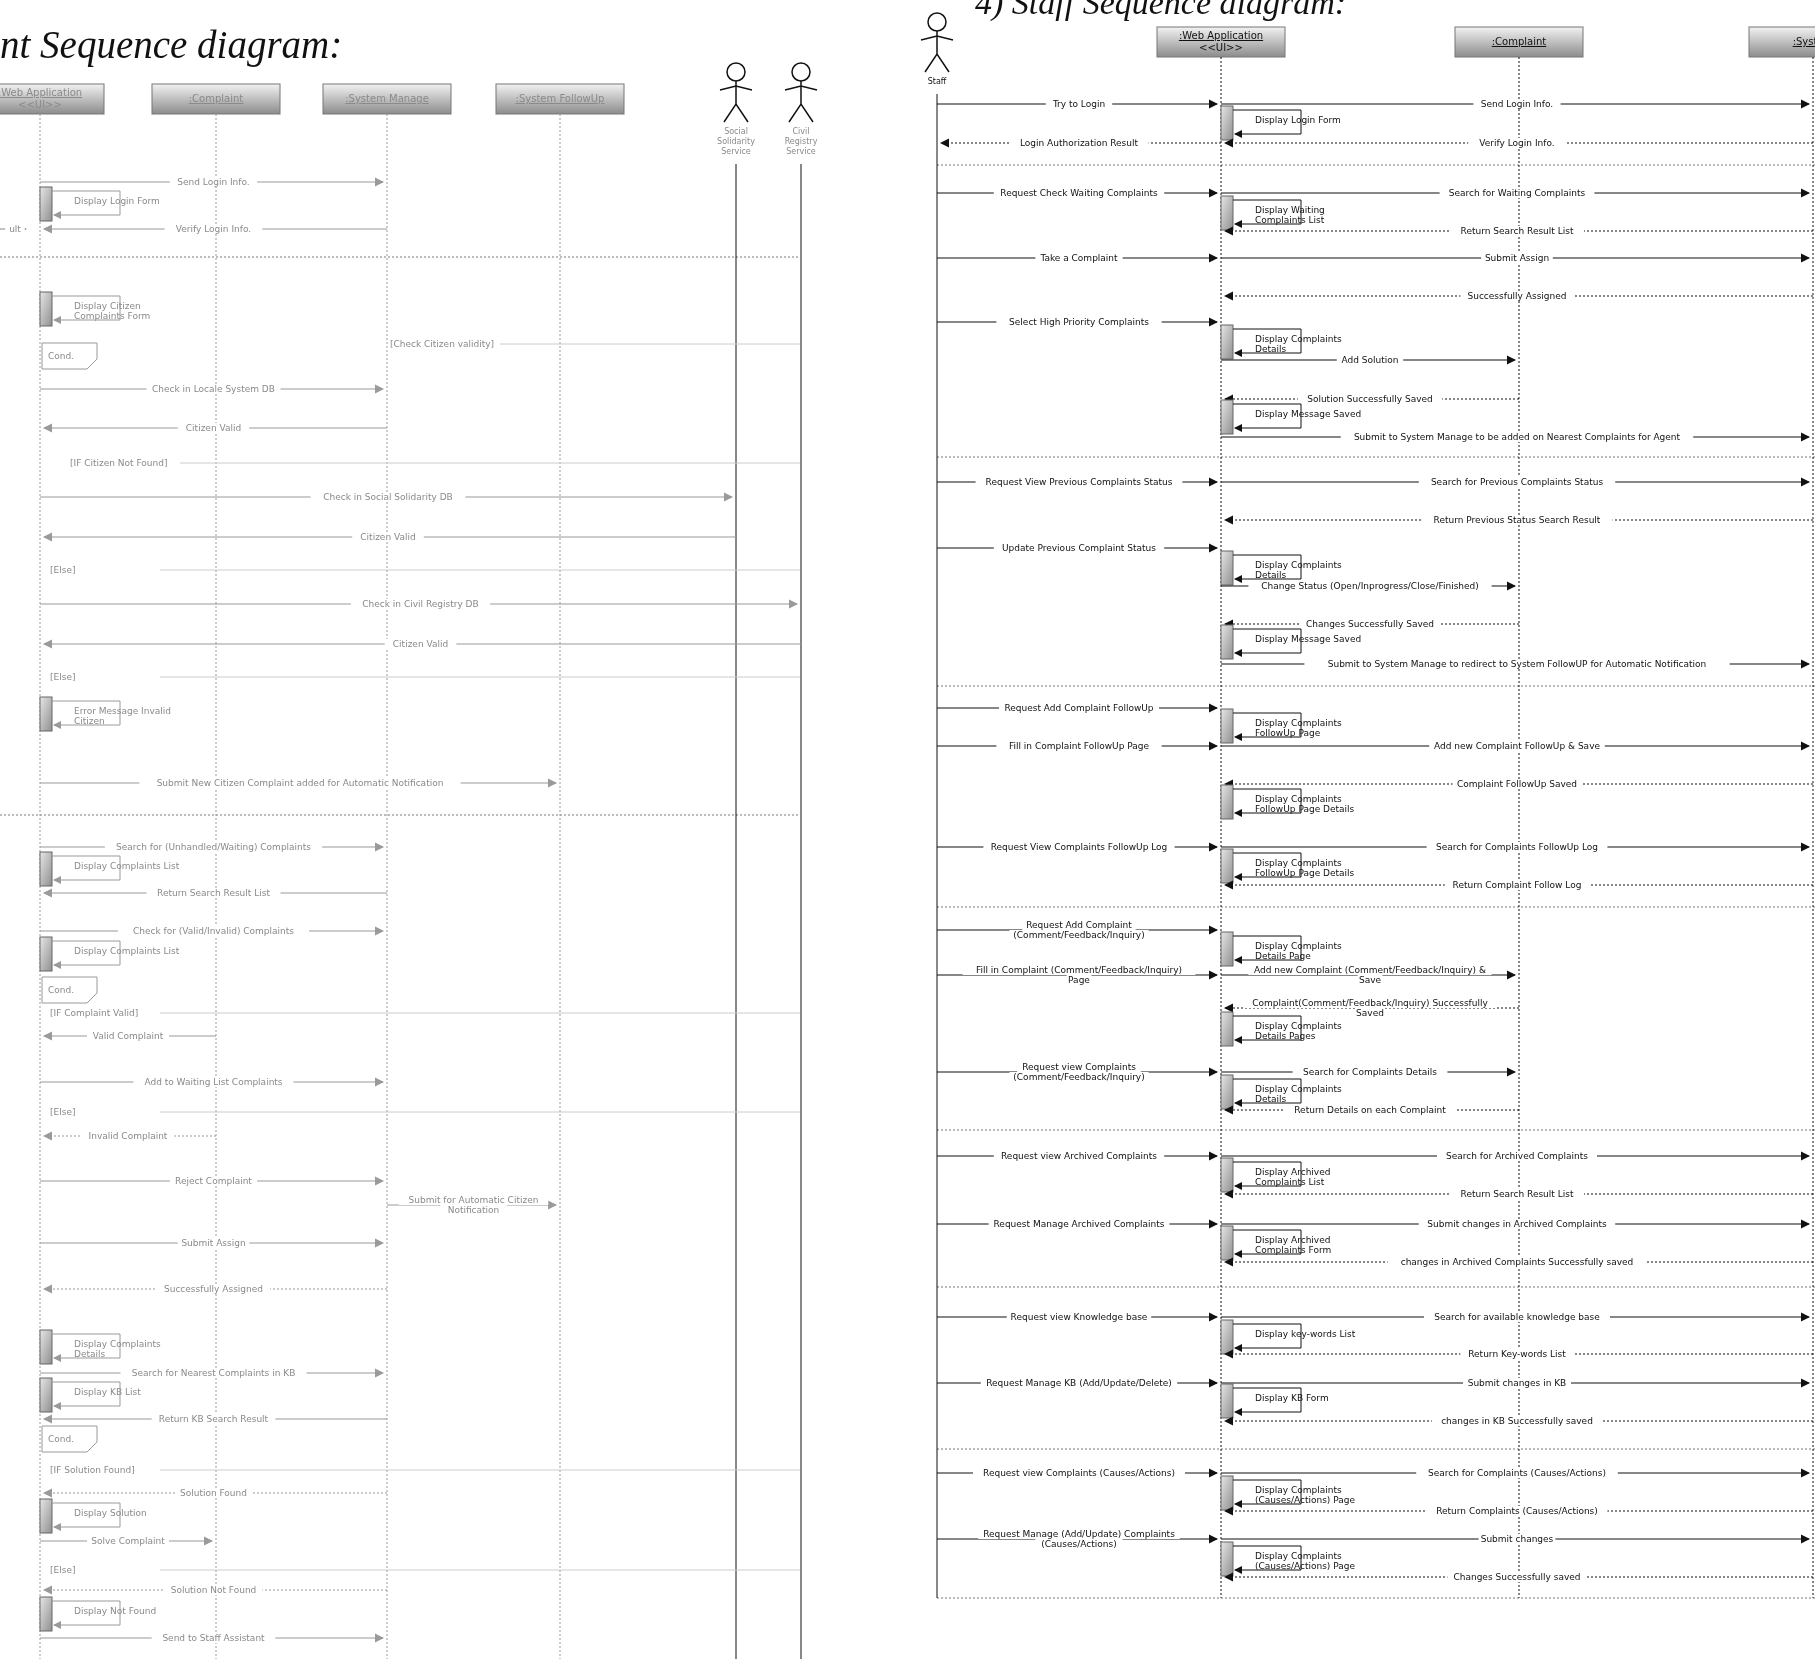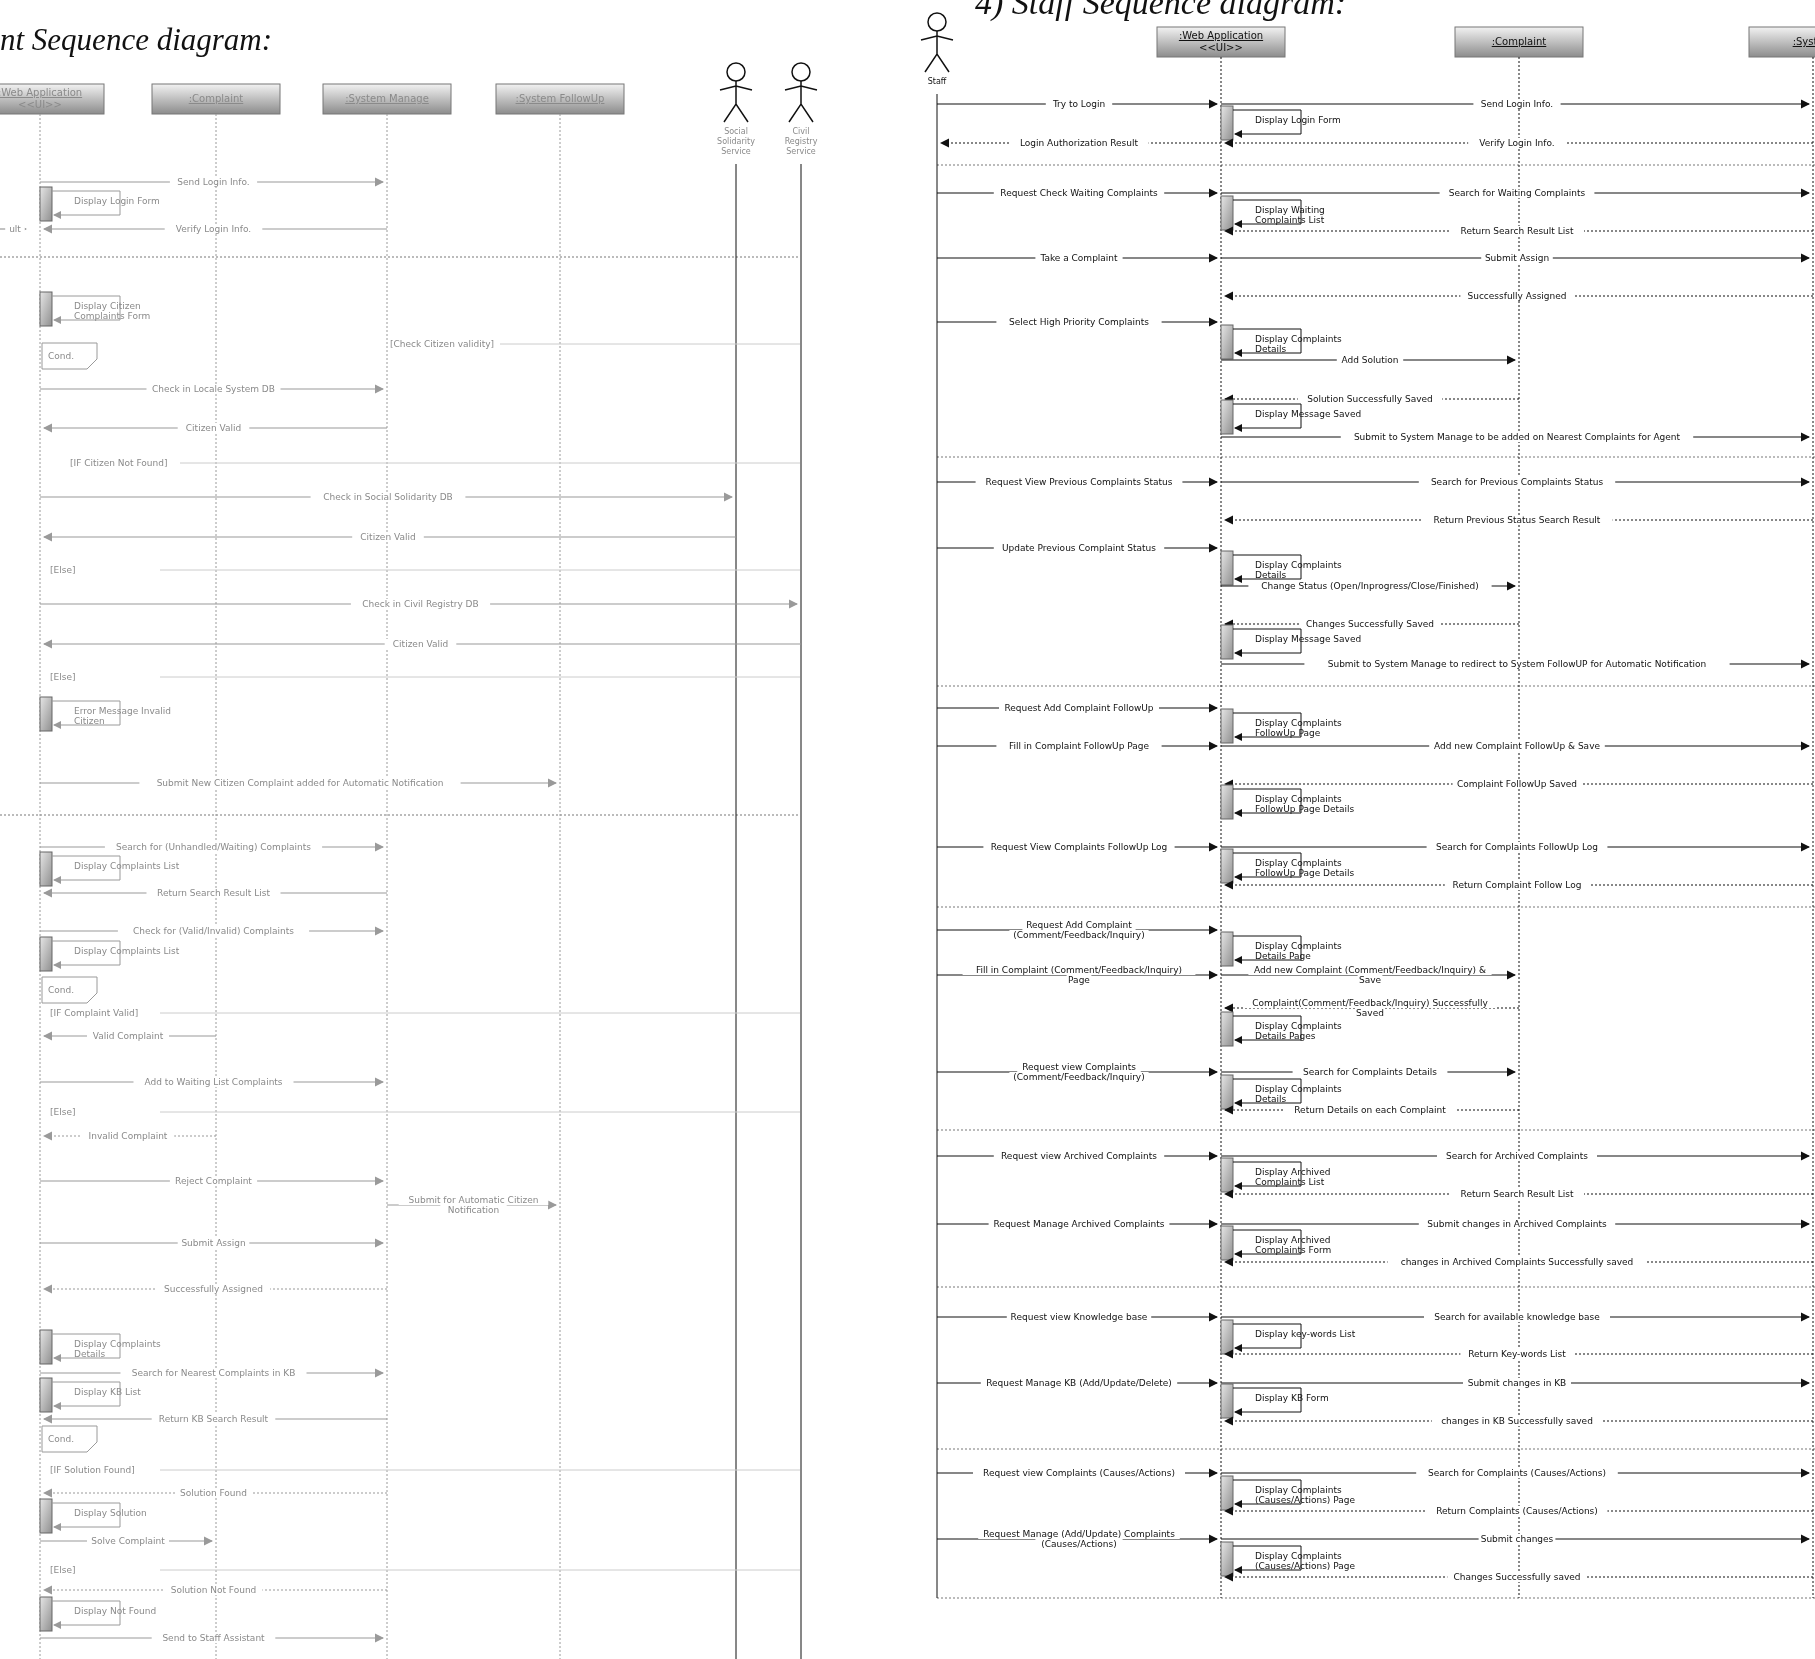--- a/index.html
+++ b/index.html
@@ -1,18 +1,18 @@
 <!DOCTYPE html>
 <html><head>
 <meta charset="utf-8">
 <style>
   html, body { margin: 0; padding: 0; background: #ffffff; }
   body { width: 1815px; height: 1659px; position: relative; overflow: hidden; font-family: "DejaVu Sans", sans-serif; }
   .title { position: absolute; font-family: "Liberation Serif", serif; font-style: italic; color: #111; white-space: nowrap; }
-  #left-title { left: 0; top: 22px; font-size: 31px; font-style: italic; }
+  #left-title { left: 0; top: 22px; font-size: 39px; font-style: italic; }
   #right-title { left: 975px; top: -16px; font-size: 34px; }
   svg { position: absolute; left: 0; top: 0; }
   .msg-label { font-family: "DejaVu Sans", sans-serif; font-size: 9px; }
   .left-diag text { fill: #8a8a8a; }
   .right-diag text { fill: #111; }
 </style>
 </head>
 <body>
 
 <div id="left-title" class="title">nt Sequence diagram:</div>

